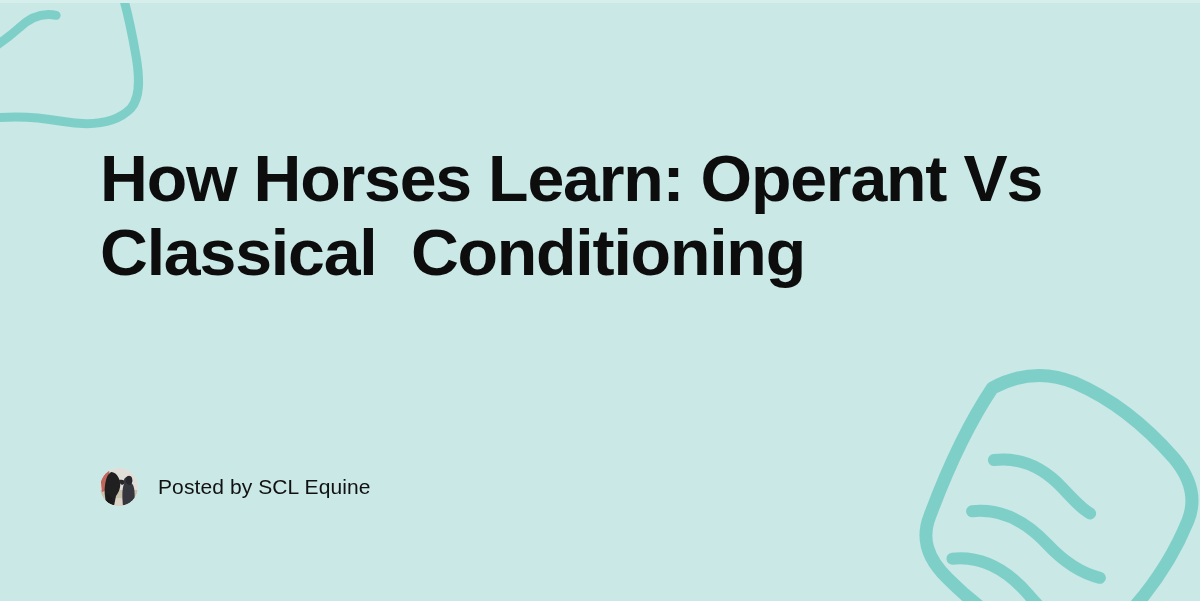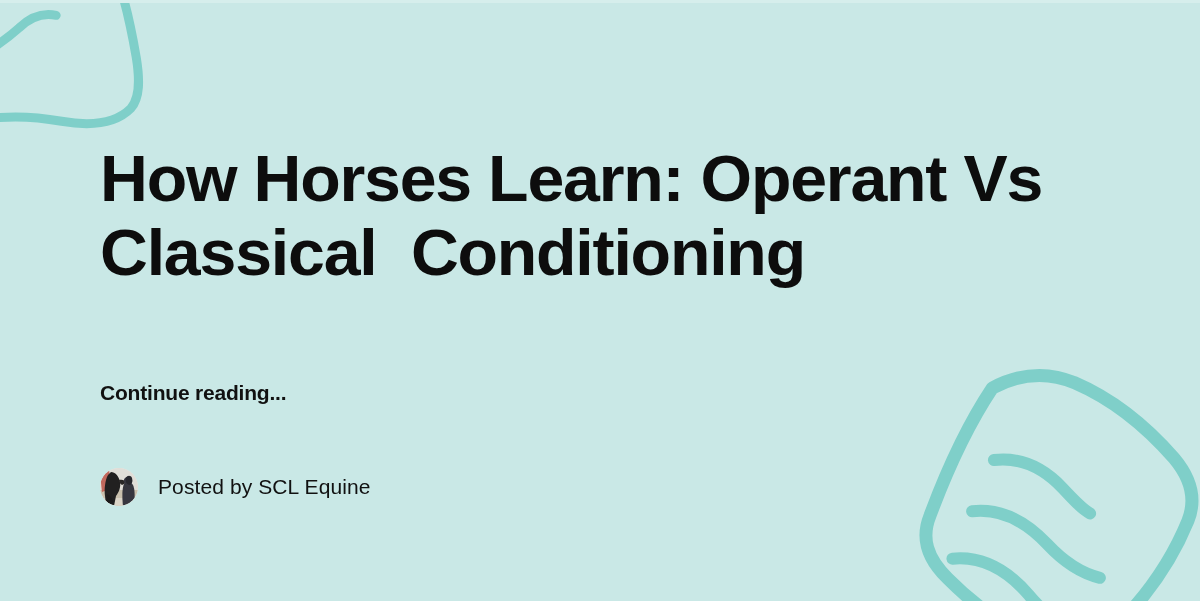--- a/index.html
+++ b/index.html
@@ -130,21 +130,20 @@
     <svg viewBox="0 0 330 300" width="330" height="300" fill="none" xmlns="http://www.w3.org/2000/svg">
       <path d="M104 24 C132 8, 160 6, 186 16 C222 30, 258 56, 288 88 C306 108, 312 128, 304 150 C290 188, 266 226, 236 258 C216 280, 194 288, 170 280 C134 268, 98 246, 66 216 C44 196, 38 176, 46 154 C58 118, 78 66, 104 24 Z" stroke="#7fcfc9" stroke-width="13" stroke-linecap="round" stroke-linejoin="round"></path>
       <path d="M108 96 C134 92, 158 102, 178 122 C190 134, 198 142, 206 146" stroke="#7fcfc9" stroke-width="12" stroke-linecap="round" stroke-linejoin="round"></path>
       <path d="M88 148 C116 144, 142 156, 164 178 C180 194, 198 206, 218 210" stroke="#7fcfc9" stroke-width="12" stroke-linecap="round" stroke-linejoin="round"></path>
       <path d="M70 196 C100 192, 126 206, 148 230 C164 248, 182 260, 202 264" stroke="#7fcfc9" stroke-width="12" stroke-linecap="round" stroke-linejoin="round"></path>
     </svg>
   </div>
 
   <h1 id="title">How Horses Learn: Operant Vs Classical  Conditioning</h1>
 
-  <p id="continue-reading">Continue reading...</p>
 
   <div id="byline">
     <span id="avatar">
       <svg viewBox="0 0 38 38" width="38" height="38" xmlns="http://www.w3.org/2000/svg">
         <defs>
           <clipPath id="avclip">
               <circle cx="19" cy="19" r="19"></circle>
             </clipPath>
         </defs>
         <g clip-path="url(#avclip)">

